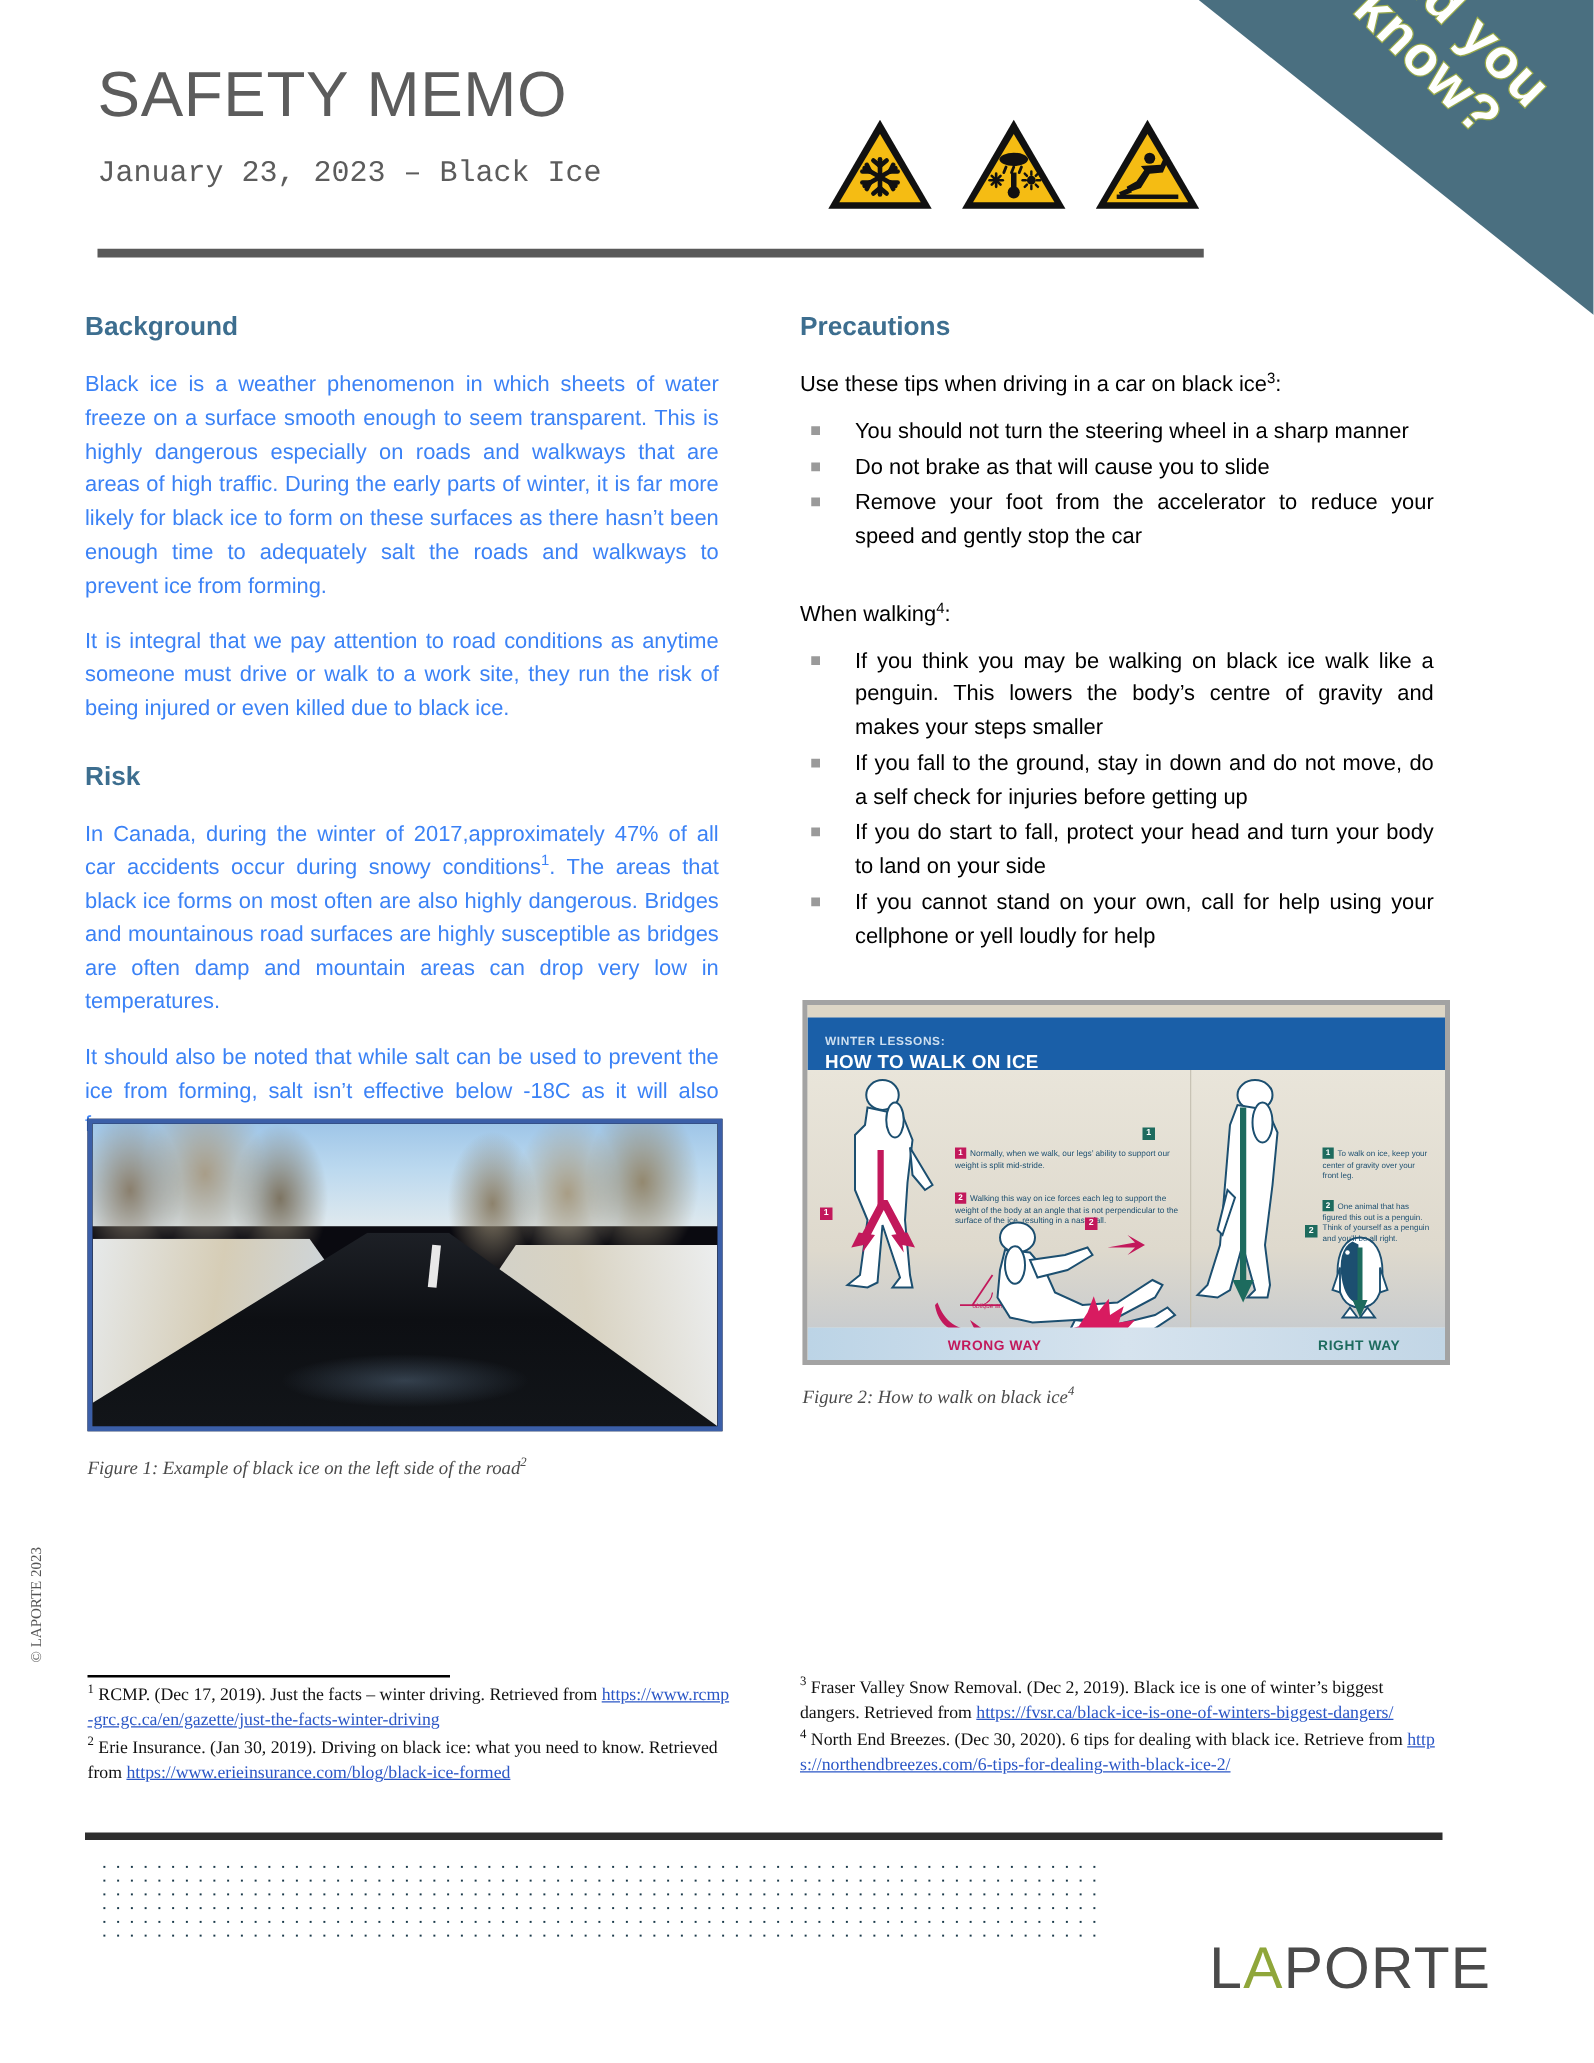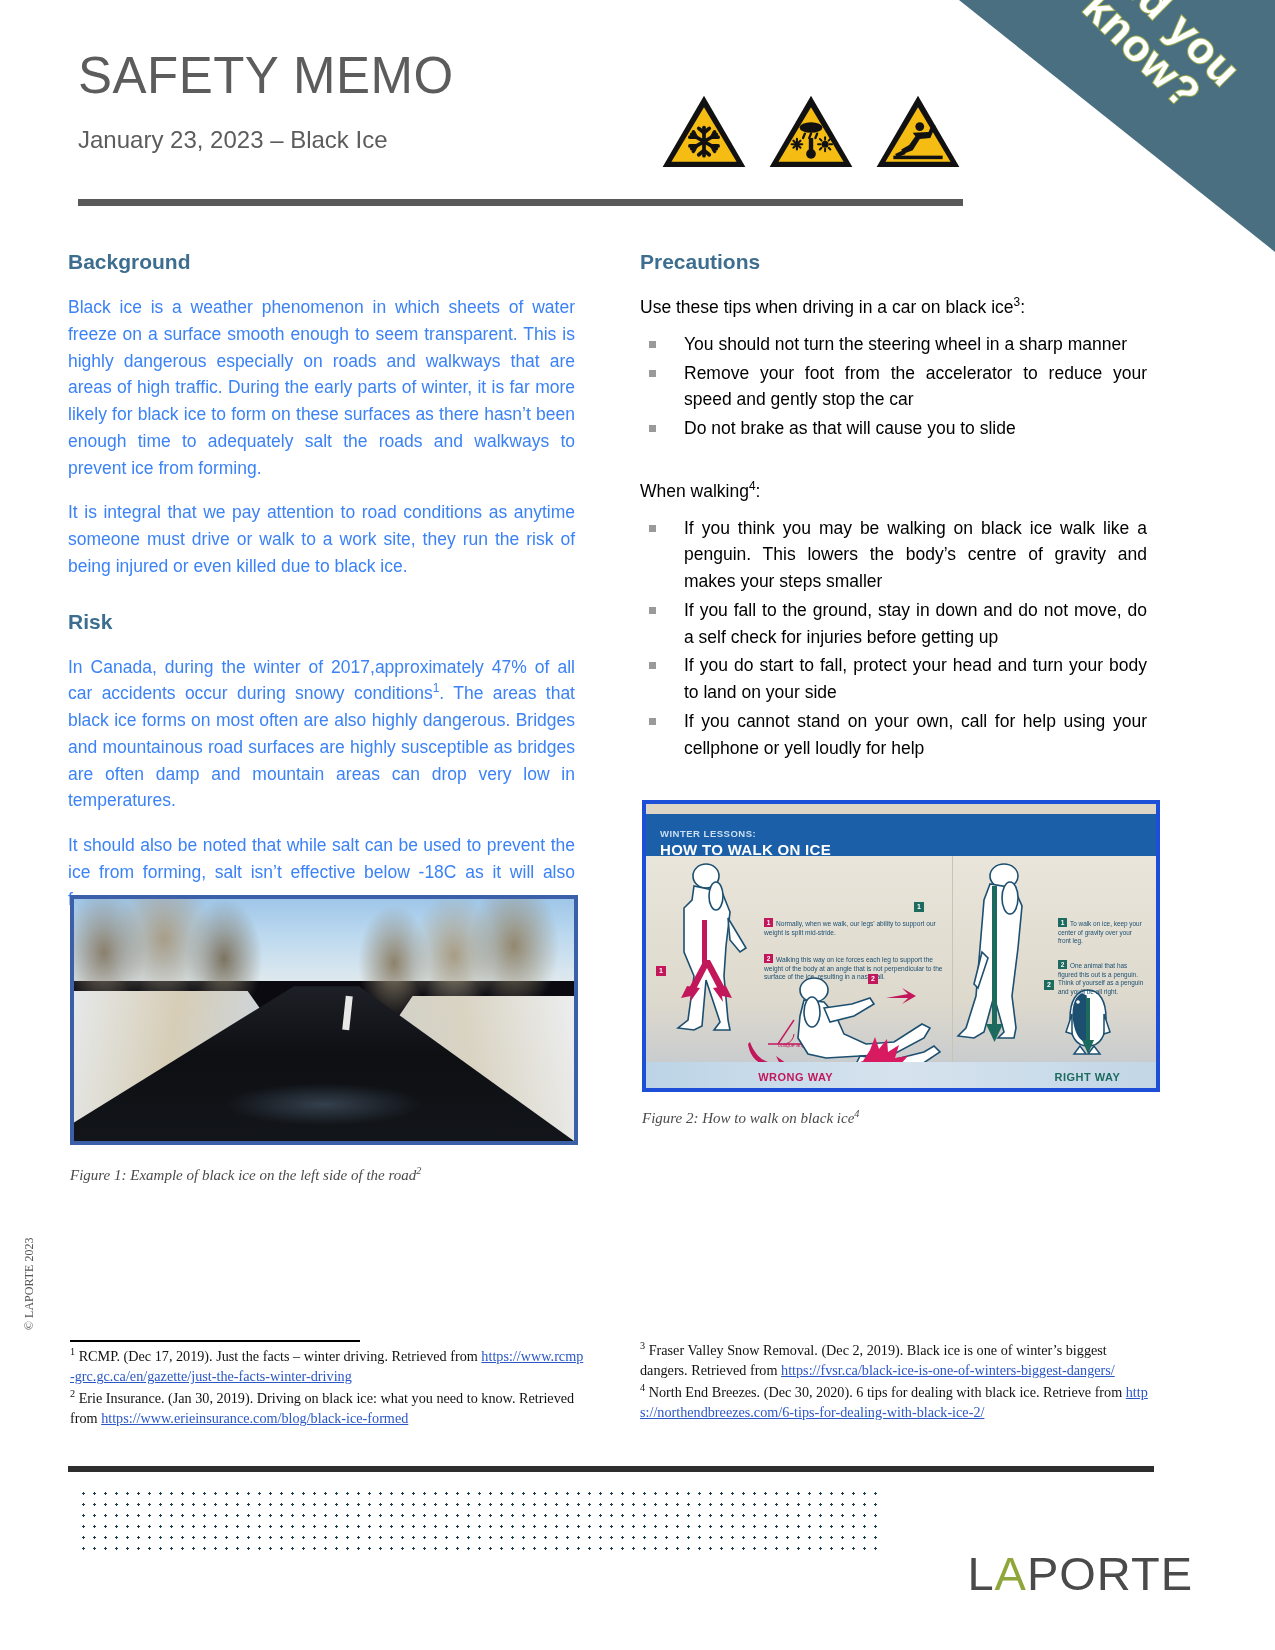--- a/index.html
+++ b/index.html
@@ -13,21 +13,21 @@
   .corner-text{position:absolute;top:28px;right:6px;width:210px;text-align:center;
                transform:rotate(45deg);transform-origin:70% 20%;
                font-family:"Liberation Sans",sans-serif;font-weight:700;font-size:44px;
                line-height:1.0;color:#ffffff;letter-spacing:1px;
                -webkit-text-stroke:2px #9aab4a;paint-order:stroke fill;}
   .corner-text span{display:block;}
 
   
   .header{position:absolute;left:78px;top:48px;width:890px;}
   .memo-title{font-size:51px;color:#5c5c5c;font-weight:400;letter-spacing:.5px;line-height:1.1;margin:0;}
-  .memo-sub{font-size:24px;color:#5c5c5c;font-weight:400;margin:22px 0 0 0;}
+  .memo-sub{font-size:24px;color:#5c5c5c;font-weight:400;margin:22px 0 0 0;font-family:Liberation Mono, monospace;}
   .header-rule{position:absolute;left:78px;top:199px;width:885px;height:7px;background:#595959;}
 
   .hazard-row{position:absolute;left:660px;top:92px;display:flex;gap:19px;}
   .hazard{width:88px;height:78px;position:relative;}
 
   
   .col{position:absolute;top:250px;width:507px;}
   .col-left{left:68px;}
   .col-right{left:640px;}
 
@@ -47,21 +47,21 @@
 
   
   .fig-caption{font-size:15px;color:#4a4a4a;font-style:italic;
                font-family:"Liberation Serif",serif;margin:2px 0 0 0;}
 
   .fig1{position:absolute;left:70px;top:895px;width:508px;height:250px;
         border:4px solid #3b5fa8;box-sizing:border-box;overflow:hidden;background:#0a0a10;}
   .fig1-cap{position:absolute;left:70px;top:1165px;width:520px;}
 
   .fig2{position:absolute;left:642px;top:800px;width:518px;height:292px;
-        border:4px solid #1d4ed8;box-sizing:border-box;overflow:hidden;background:#e8e4da;}
+        border:4px solid #a3a3a3;box-sizing:border-box;overflow:hidden;background:#e8e4da;}
   .fig2-cap{position:absolute;left:642px;top:1108px;width:520px;}
 
   
   .road-sky{position:absolute;left:0;top:0;width:100%;height:34%;
     background:linear-gradient(#9fc6e8 0%,#bcd9ef 45%,#dfe9ee 100%);}
   .trees{position:absolute;left:0;top:0;width:100%;height:55%;
     background:
       radial-gradient(ellipse 60px 90px at 6% 40%, #8a7f6d 0%, rgba(138,127,109,0) 70%),
       radial-gradient(ellipse 70px 100px at 18% 30%, #a89d88 0%, rgba(168,157,136,0) 70%),
       radial-gradient(ellipse 55px 85px at 30% 45%, #7d7462 0%, rgba(125,116,98,0) 70%),
@@ -238,22 +238,22 @@
 <div class="fig1-cap">
   <p class="fig-caption"><span>Figure 1: Example of black ice on the left side of the road</span><sup>2</sup></p>
 </div>
 
 <div class="col col-right">
   <h2 class="sec">Precautions</h2>
 
   <p class="lead"><span>Use these tips when driving in a car on black ice</span><sup>3</sup><span>:</span></p>
   <ul class="blist">
     <li><span>You should not turn the steering wheel in a sharp manner</span><sup></sup></li>
+    <li><span>Do not brake as that will cause you to slide</span><sup></sup></li>
     <li><span>Remove your foot from the accelerator to reduce your speed and gently stop the car</span><sup></sup></li>
-    <li><span>Do not brake as that will cause you to slide</span><sup></sup></li>
   </ul>
 
   <p class="lead gap"><span>When walking</span><sup>4</sup><span>:</span></p>
   <ul class="blist">
     <li><span>If you think you may be walking on black ice walk like a penguin. This lowers the body’s centre of gravity and makes your steps smaller</span></li>
     <li><span>If you fall to the ground, stay in down and do not move, do a self check for injuries before getting up</span></li>
     <li><span>If you do start to fall, protect your head and turn your body to land on your side</span></li>
     <li><span>If you cannot stand on your own, call for help using your cellphone or yell loudly for help</span></li>
   </ul>
 </div>

